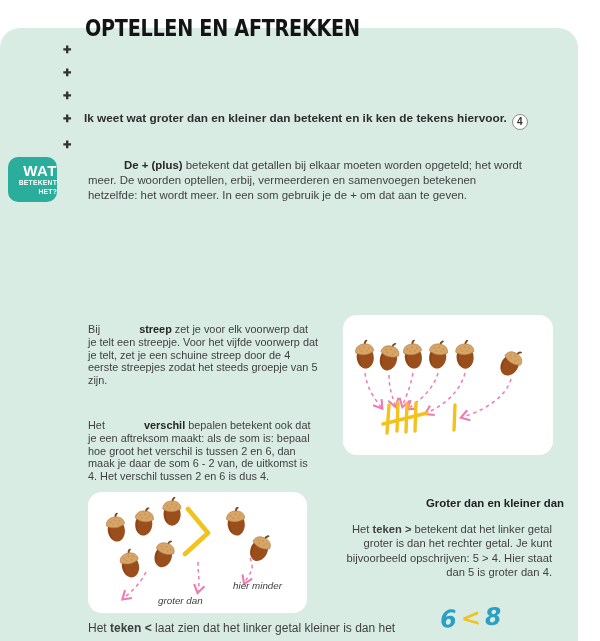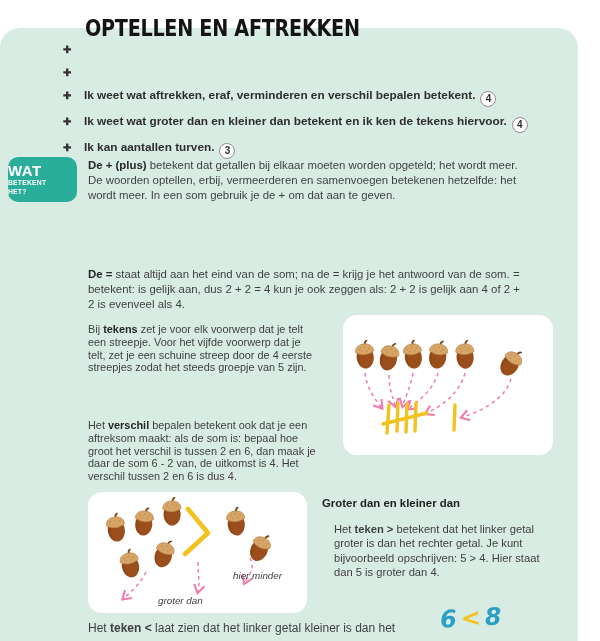--- a/index.html
+++ b/index.html
@@ -11,34 +11,34 @@
         color:#141414;letter-spacing:-0.3px;font-family:"DejaVu Sans",sans-serif;
         transform:scale(0.96,1.12);transform-origin:left top;white-space:nowrap;}
   .checklist{position:absolute;left:63px;top:41px;width:480px;}
   .chk-row{display:flex;align-items:flex-start;margin-bottom:6px;
         font-size:11.8px;font-weight:700;color:#2d2d2d;line-height:16px;}
   .chk-bullet{width:21px;font-size:10px;color:#333;padding-top:1px;}
   .badge{display:inline-flex;justify-content:center;align-items:center;
         width:14px;height:14px;border:1.4px solid #8f8f8f;border-radius:50%;
         background:#fff;font-size:10px;font-weight:700;color:#333;
         margin-left:5px;vertical-align:-3px;}
-  .wat-badge{position:absolute;left:8px;top:157px;width:69px;height:45px;
-        background:#2aae9b;border-radius:10px;color:#fff;text-align:left;
+  .wat-badge{position:absolute;left:8px;top:157px;width:49px;height:45px;
+        background:#2aae9b;border-radius:10px;color:#fff;text-align:right;
         display:flex;flex-direction:column;justify-content:center;line-height:1;}
   .wat-l1{font-size:15px;font-weight:800;letter-spacing:0.5px;}
   .wat-l2{font-size:6.8px;font-weight:700;margin-top:2px;letter-spacing:0.2px;}
   .para{position:absolute;margin:0;color:#3f3f3f;}
-  .para b{color:#262626;}
+  .para b{color:#262626;margin-left:36px;}
   .para.main{left:88px;width:437px;font-size:11.4px;line-height:15px;}
   .para.side{left:88px;width:231px;font-size:10.9px;line-height:12.8px;}
   .whitebox{position:absolute;background:#fff;border-radius:14px;}
   #box1{left:343px;top:315px;width:210px;height:140px;}
   #box2{left:88px;top:492px;width:219px;height:121px;}
   .groter-col{position:absolute;left:322px;top:496px;width:242px;
-        font-size:11.2px;line-height:14.2px;color:#3f3f3f;}
+        font-size:11.2px;line-height:14.2px;color:#3f3f3f;text-align:right;}
   .groter-col h4{margin:0 0 3px 0;font-size:11.4px;color:#222;}
   .fig-label{position:absolute;font-size:9.8px;font-style:italic;color:#3d3d3d;
         white-space:nowrap;}
   .bottom-text{position:absolute;left:88px;top:621px;width:370px;
         font-size:12px;color:#3f3f3f;}
   .hand-compare{position:absolute;left:440px;top:604px;font-size:24px;
         font-style:italic;font-weight:700;font-family:"DejaVu Sans",sans-serif;
         transform:rotate(-3deg);letter-spacing:4px;}
   .hand-blue{color:#2b9fc4;} .hand-yellow{color:#f2c21e;}
 </style>
@@ -69,42 +69,39 @@
 
   <div class="checklist">
     <div class="chk-row">
       <span class="chk-bullet">✚</span>
     </div>
     <div class="chk-row">
       <span class="chk-bullet">✚</span>
     </div>
     <div class="chk-row">
       <span class="chk-bullet">✚</span>
-      <span><span>Ik weet wat aftrekken, eraf, verminderen en verschil bepalen betekent.</span><span class="badge">4</span></span>
     </div>
     <div class="chk-row">
       <span class="chk-bullet">✚</span>
       <span><span>Ik weet wat groter dan en kleiner dan betekent en ik ken de tekens hiervoor.</span><span class="badge">4</span></span>
     </div>
     <div class="chk-row">
       <span class="chk-bullet">✚</span>
-      <span><span>Ik kan aantallen turven.</span><span class="badge">3</span></span>
     </div>
   </div>
 
   <div class="wat-badge">
     <span class="wat-l1">WAT</span>
     <span class="wat-l2">BETEKENT</span>
     <span class="wat-l2">HET?</span>
   </div>
 
   <p class="para main" style="top:158px"><b>De + (plus)</b><span> betekent dat getallen bij elkaar moeten worden opgeteld; het wordt meer. De woorden optellen, erbij, vermeerderen en samenvoegen betekenen hetzelfde: het wordt meer. In een som gebruik je de + om dat aan te geven.</span></p>
-  <p class="para main" style="top:267px"><b>De =</b><span> staat altijd aan het eind van de som; na de = krijg je het antwoord van de som. = betekent: is gelijk aan, dus 2 + 2 = 4  kun je ook zeggen als: 2 + 2 is gelijk aan 4 of 2 + 2 is evenveel als 4.</span></p>
 
-  <p class="para side" style="top:323px"><span>Bij </span><b>tekens</b><span> zet je voor elk voorwerp dat je telt een streepje. Voor het vijfde voorwerp dat je telt, zet je een schuine streep door de 4 eerste streepjes zodat het steeds groepje van 5 zijn.</span></p>
+  <p class="para side" style="top:323px"><span>Bij </span><b>streep</b><span> zet je voor elk voorwerp dat je telt een streepje. Voor het vijfde voorwerp dat je telt, zet je een schuine streep door de 4 eerste streepjes zodat het steeds groepje van 5 zijn.</span></p>
   <p class="para side" style="top:419px"><span>Het </span><b>verschil</b><span> bepalen betekent ook dat je een aftreksom maakt: als de som is: bepaal hoe groot het verschil is tussen 2 en 6, dan maak je daar de som 6 - 2 van, de uitkomst is 4. Het verschil tussen 2 en 6 is dus 4.</span></p>
 
   <div class="whitebox" id="box1">
     <svg width="210" height="140" viewBox="0 0 210 140">
       <defs>
         <marker id="ah" markerWidth="9" markerHeight="9" refX="5" refY="4.5" orient="auto">
           <path d="M1 1 L6.5 4.5 L1 8" fill="none" stroke="#f07ab1" stroke-width="1.4"></path>
         </marker>
       </defs>
       <g transform="translate(22 40) rotate(-6)">
@@ -168,21 +165,21 @@
       <g transform="translate(172 56) rotate(24)">
           <use href="#acorn" x="-13" y="-15" width="26" height="30"></use>
         </g>
       <g stroke="#f07ab1" stroke-width="1.5" fill="none" stroke-dasharray="3.5 3.5">
         <path d="M58 80 C52 92 44 99 36 106" marker-end="url(#ah)"></path>
         <path d="M110 70 C110 82 112 90 110 99" marker-end="url(#ah)"></path>
         <path d="M162 66 C168 78 160 83 157 90" marker-end="url(#ah)"></path>
       </g>
     </svg>
     <span class="fig-label" style="left:70px;top:103px">groter dan</span>
-    <span class="fig-label" style="left:145px;top:78px">hier minder</span>
+    <span class="fig-label" style="left:145px;top:88px">hier minder</span>
   </div>
 
   <div class="groter-col">
     <h4>Groter dan en kleiner dan</h4>
     <p class="gp" style="margin:12px"><span>Het </span><b>teken &gt;</b><span> betekent dat het linker getal groter is dan het rechter getal. Je kunt bijvoorbeeld opschrijven: 5 &gt; 4. Hier staat dan 5 is groter dan 4.</span></p>
   </div>
 
   <div class="hand-compare">
     <span class="hand-blue">6</span><span class="hand-yellow">&lt;</span><span class="hand-blue">8</span>
   </div>

